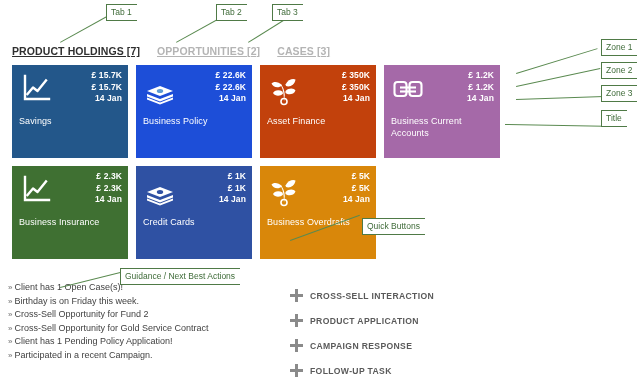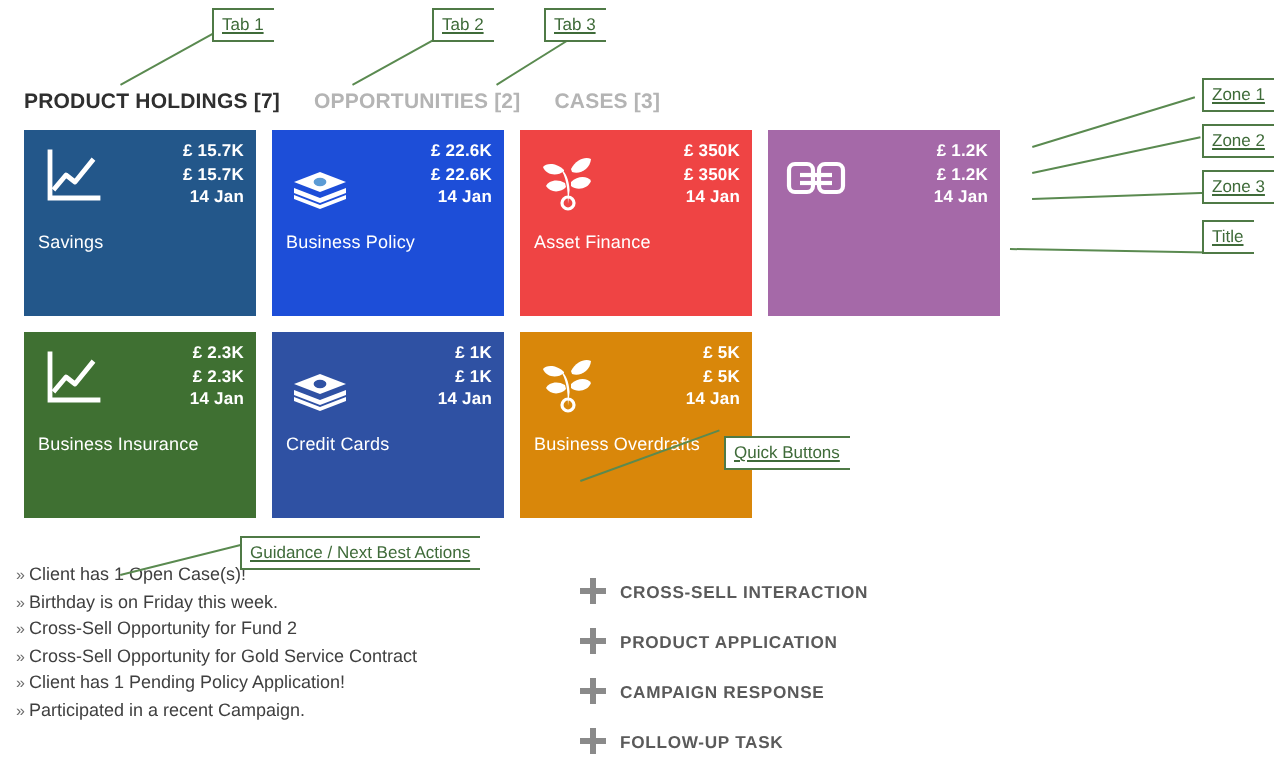--- a/index.html
+++ b/index.html
@@ -25,20 +25,21 @@
     display: flex;
     align-items: baseline;
     gap: 17px;
   }
   .tab {
     font-size: 10.5px;
     font-weight: bold;
     letter-spacing: 0.1px;
     white-space: nowrap;
     cursor: pointer;
+    text-decoration: underline;
   }
   .tab.active { color: #2f2f2f; }
   .tab.inactive { color: #b4b4b4; }
 
   
   .tile-grid {
     position: absolute;
     left: 12px;
     top: 65px;
     width: 562px;
@@ -151,21 +152,20 @@
     position: absolute;
     border: 1px solid #4f7a46;
     border-right: none;
     background: #ffffff;
     color: #3f6b39;
     font-size: 8.5px;
     line-height: 13px;
     padding: 1px 5px 1px 4px;
     white-space: nowrap;
     box-sizing: border-box;
-    text-decoration: underline;
   }
   .anno-line {
     position: absolute;
     background: #5a8a50;
     height: 1px;
     transform-origin: 0 0;
   }
 </style>
 </head>
 <body>
@@ -207,21 +207,21 @@
         </svg>
     </div>
     <div class="amounts">
       <div>£ 22.6K</div>
       <div>£ 22.6K</div>
       <div>14 Jan</div>
     </div>
     <div class="tile-title">Business Policy</div>
   </div>
 
-  <div class="tile" style="background:#ef4444">
+  <div class="tile" style="background:#c2410c">
     <div class="tile-icon">
       <svg viewBox="0 0 34 34">
           <g fill="#ffffff">
             <path d="M17 30 C17 22 16 16 13 12 C16 14 17.5 18 17.8 23 Z"></path>
             <path d="M15 13 C11 9 6 9.5 4.5 11.5 C6 15.5 11.5 16.5 15 13.5 Z"></path>
             <path d="M18.5 12.5 C21 7.5 26 6 28.5 7.5 C28 12.5 23 15.5 19 14 Z"></path>
             <path d="M15.5 19.5 C11.5 17 7 18.5 6 21 C8 24.5 13.5 24.5 16 21.5 Z"></path>
             <path d="M18.5 19 C22 15.5 27 16 28.5 18.5 C27 22.5 21.5 23.5 18.5 21 Z"></path>
           </g>
           <circle cx="17" cy="29.5" r="3" fill="none" stroke="#ffffff" stroke-width="1.6"></circle>
@@ -244,20 +244,21 @@
             <path d="M9 15.5 H25"></path>
             <path d="M9 19.5 H25"></path>
           </g>
         </svg>
     </div>
     <div class="amounts">
       <div>£ 1.2K</div>
       <div>£ 1.2K</div>
       <div>14 Jan</div>
     </div>
+    <div class="tile-title">Business Current Accounts</div>
   </div>
 
   <div class="tile" style="background:#3f7032">
     <div class="tile-icon">
       <svg viewBox="0 0 34 34">
           <g fill="none" stroke="#ffffff" stroke-width="2.4" stroke-linecap="square">
             <path d="M6 4 V27 H30"></path>
             <path d="M8.5 22 L14 15.5 L18.5 19 L27 8.5" stroke-linejoin="round"></path>
           </g>
         </svg>

